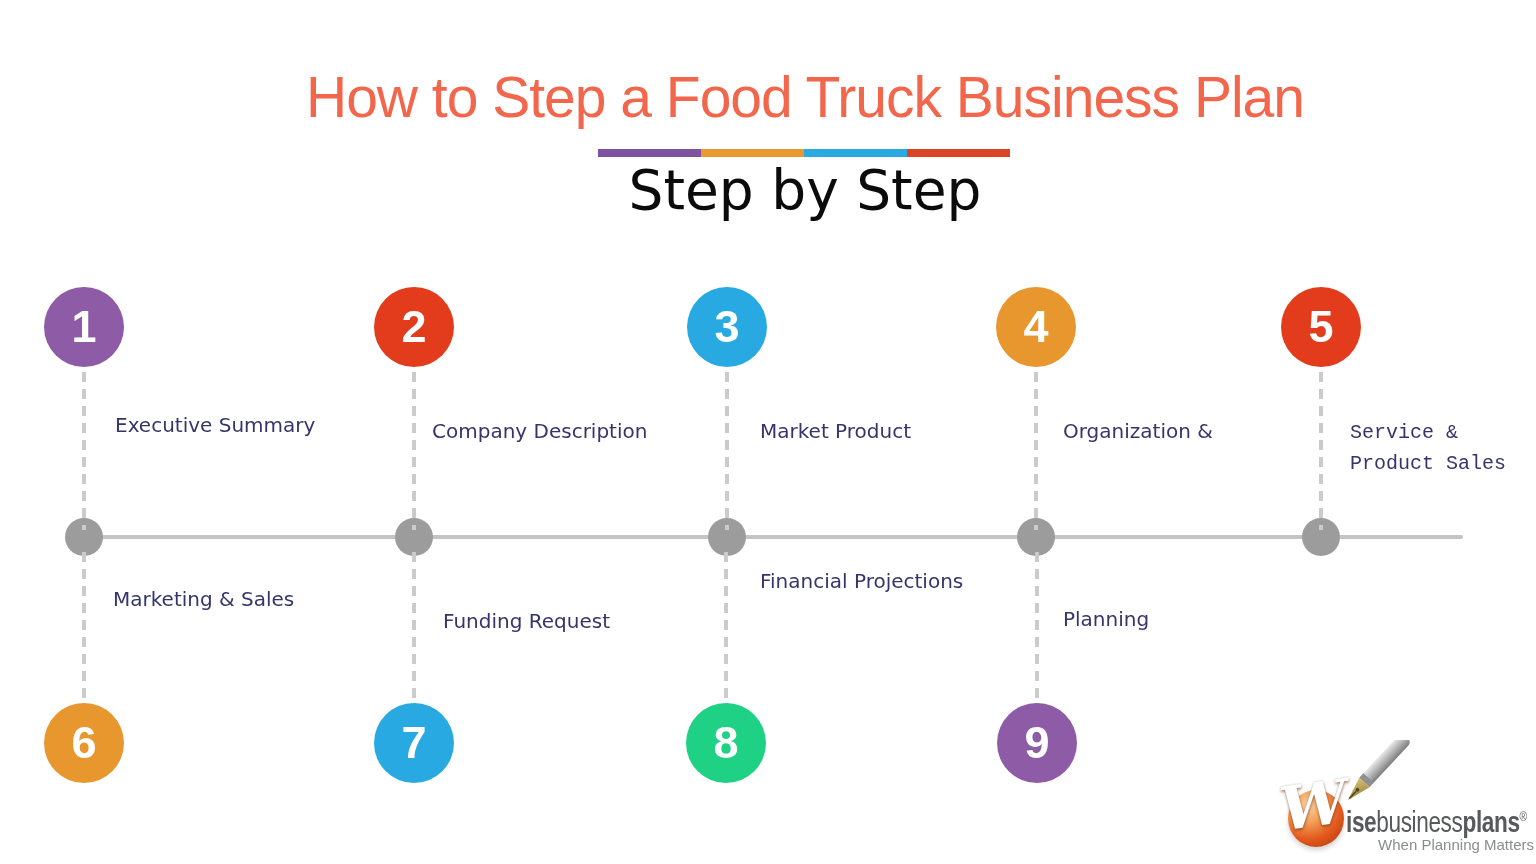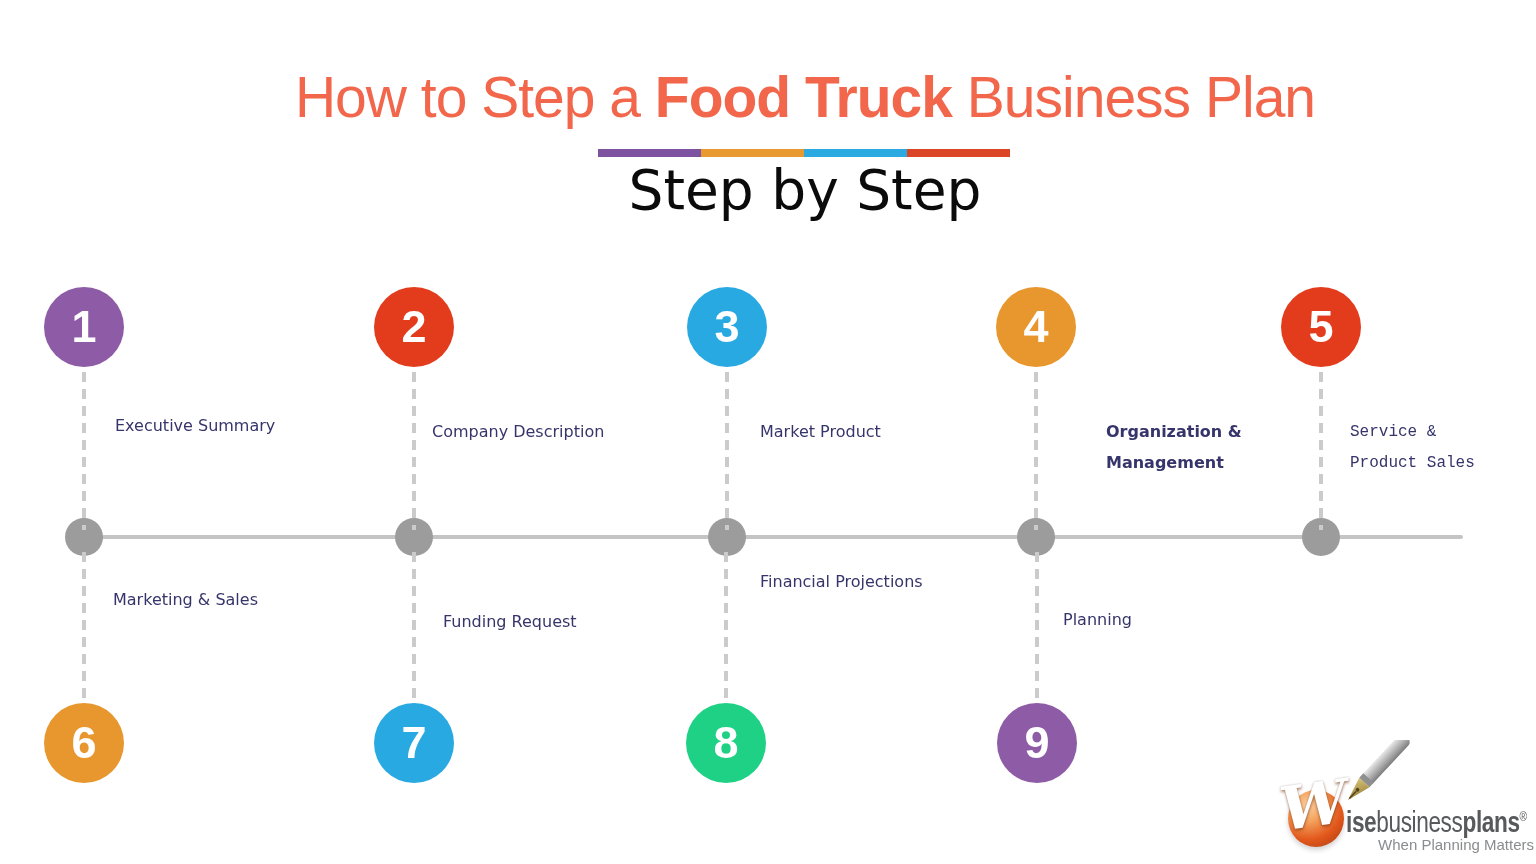--- a/index.html
+++ b/index.html
@@ -8,21 +8,21 @@
     background:#ffffff;font-family:"Liberation Sans",sans-serif;
   }
   .abs{position:absolute;}
 
   
   .title{
     left:37px;top:64px;width:1536px;text-align:center;
     font-size:57px;letter-spacing:-1px;color:var(--title,#F2664B);
     white-space:pre;
   }
-  .title .hl{font-weight:bold;}
+  .title .hl{font-weight:normal;}
   .divider{left:598px;top:149px;width:412px;height:8px;display:flex;}
   .divider span{flex:1 1 0;height:100%;}
   .subtitle{
     left:37px;top:158px;width:1536px;text-align:center;
     font-size:55px;color:#0b0b0b;
     font-family:"DejaVu Sans","Liberation Sans",sans-serif;
   }
 
   
   .timeline{left:82px;top:535px;width:1381px;height:4px;background:var(--timeline,#C4C4C4);border-radius:2px;}
@@ -35,21 +35,21 @@
   
   .circle{
     width:80px;height:80px;border-radius:50%;
     display:flex;align-items:center;justify-content:center;
     color:#fff;font-size:45px;font-weight:bold;
     font-family:"Liberation Sans",sans-serif;
   }
 
   
   .slabel{
-    color:var(--label,#36356B);font-size:16px;line-height:31px;
+    color:var(--label,#36356B);font-size:20px;line-height:31px;
     font-family:"DejaVu Sans","Liberation Sans",sans-serif;
     white-space:nowrap;
   }
 
   
   .logo{left:1282px;top:740px;width:254px;height:120px;}
   .sphere{
     left:6px;top:50px;width:56px;height:57px;border-radius:50%;
     background:radial-gradient(circle at 35% 28%, #fcd1a4 0%, #f4a35e 28%, var(--logo-sphere,#e2571b) 62%, #a33a12 100%);
     box-shadow:0 3px 5px rgba(0,0,0,0.18);
@@ -120,23 +120,22 @@
     <div></div>
 </div>
 <div class="abs slabel" style="left:432px;top:416px;">
   <div>Company Description</div>
     <div></div>
 </div>
 <div class="abs slabel" style="left:760px;top:416px;">
   <div>Market Product</div>
     <div></div>
 </div>
-<div class="abs slabel" style="left:1106px;top:416px;font-weight:bold;">
+<div class="abs slabel" style="left:1063px;top:416px;">
   <div>Organization &amp;</div>
-    <div>Management</div>
 </div>
 <div class="abs slabel" style="left:1350px;top:417px;font-family:Liberation Mono, monospace;">
   <div>Service &amp;</div>
     <div>Product Sales</div>
 </div>
 
 <div class="abs slabel" style="left:113px;top:584px;">
   <div>Marketing &amp; Sales</div>
     <div></div>
 </div>

